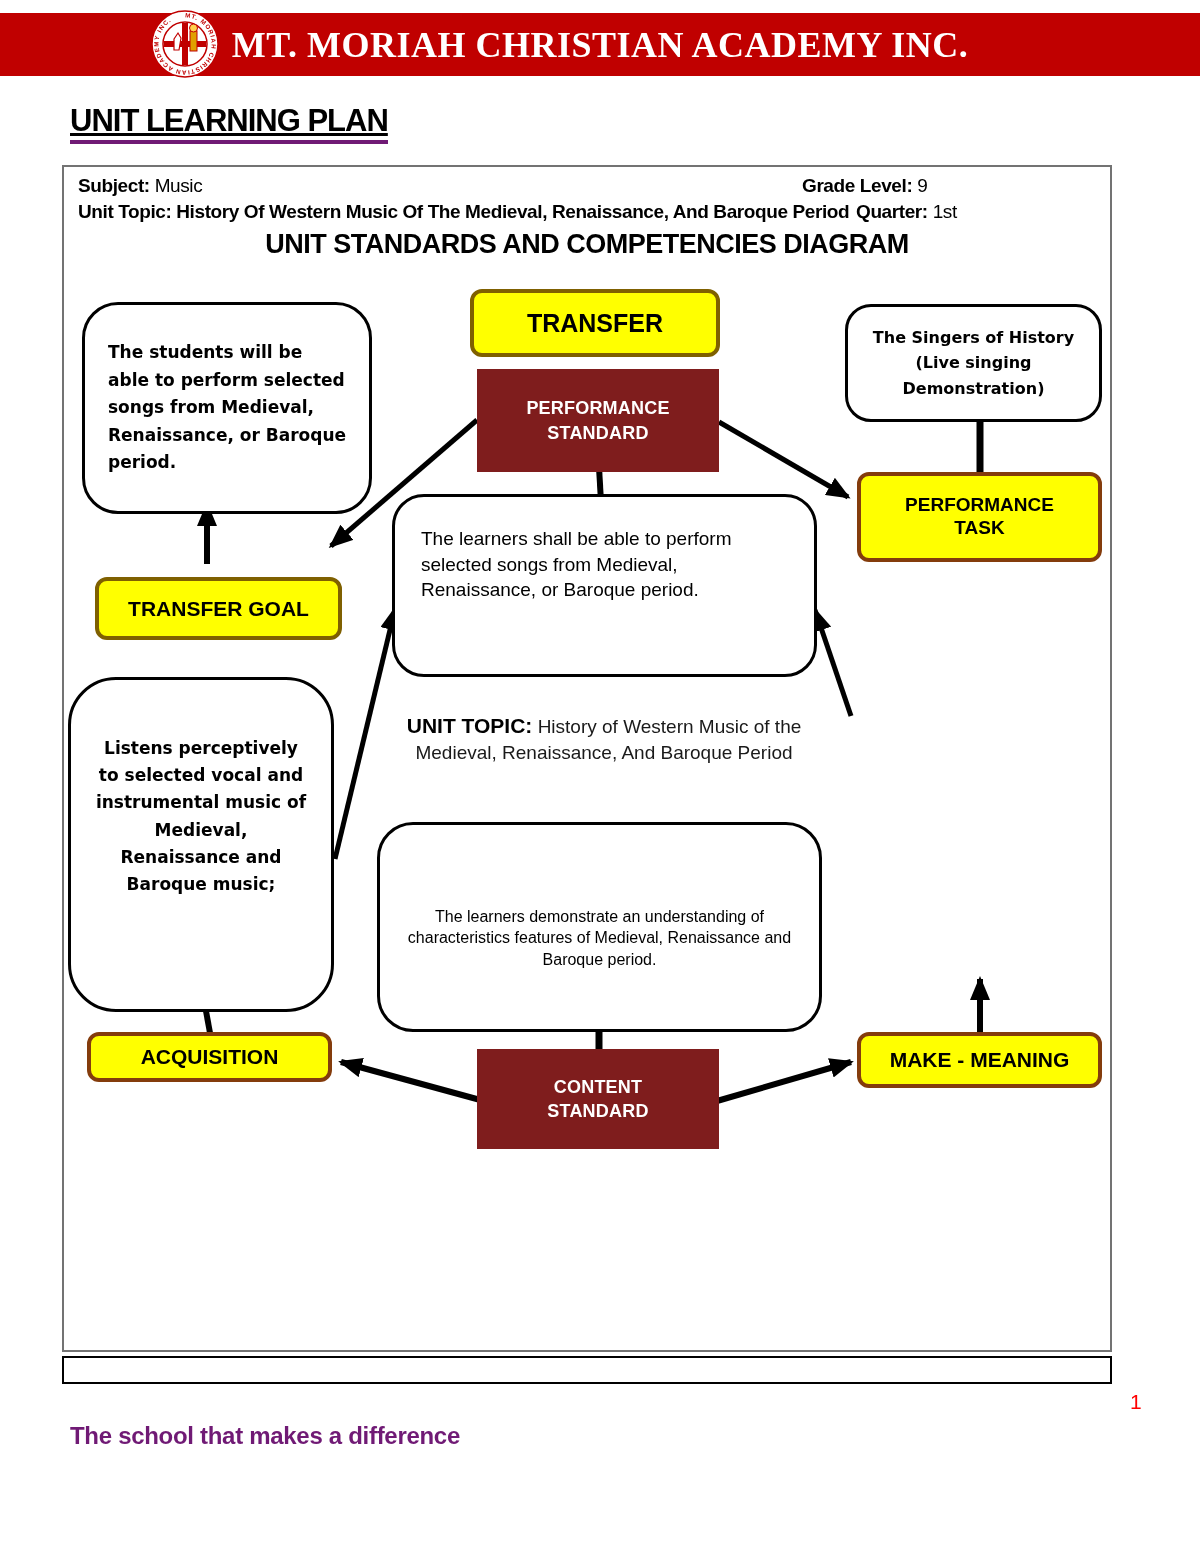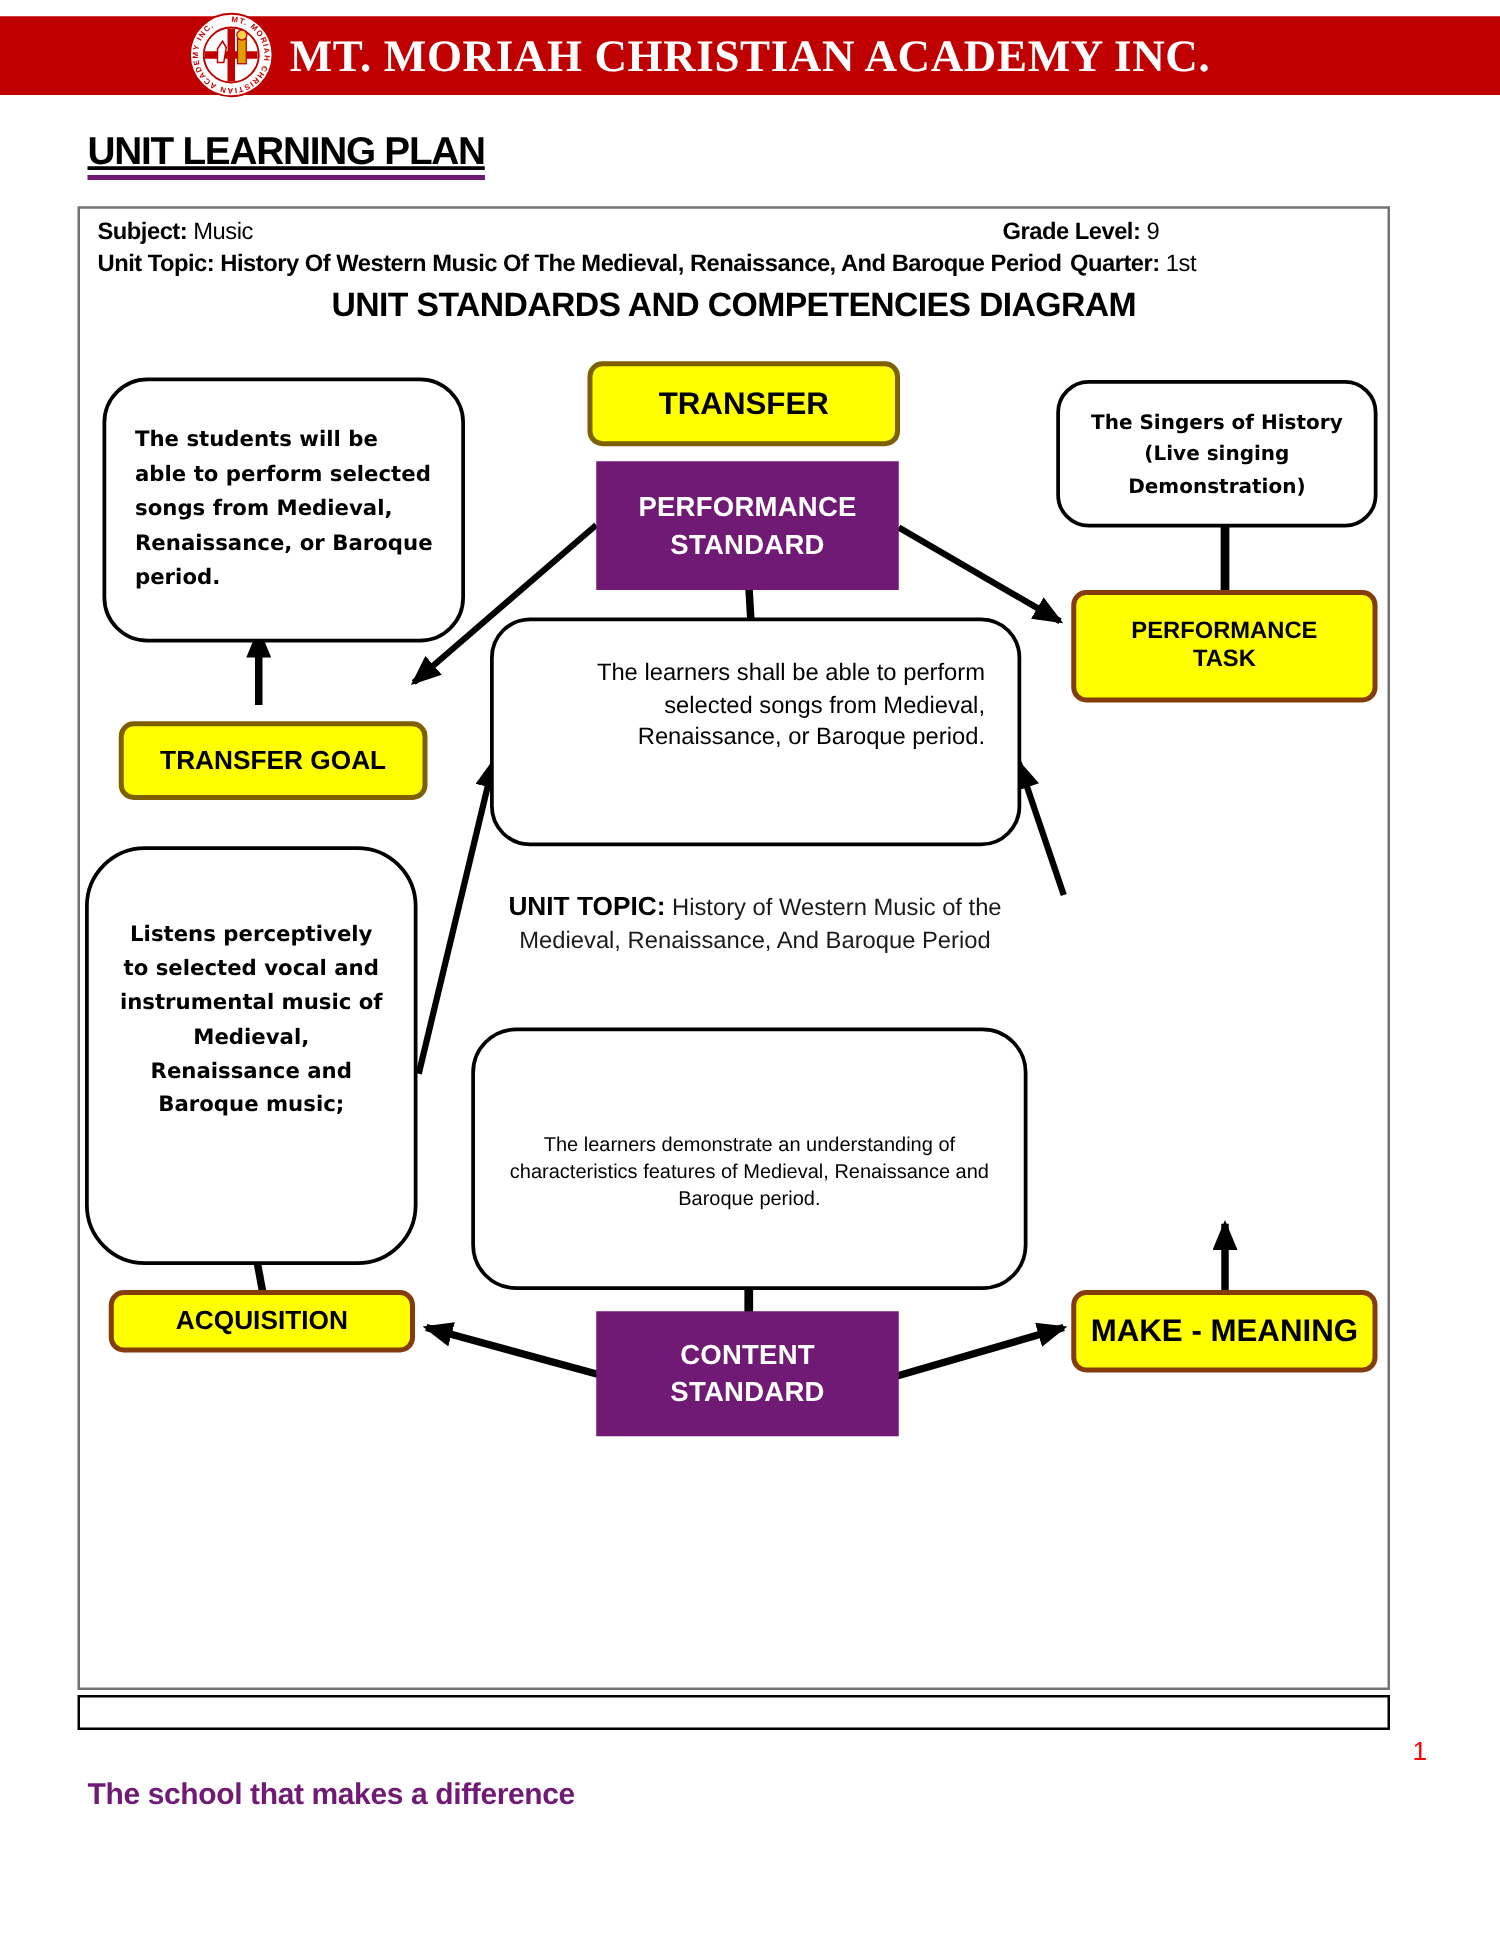--- a/index.html
+++ b/index.html
@@ -43,23 +43,23 @@
   }
   
   .ybox {
     position:absolute; background:#FFFF00; border-radius:12px;
     display:flex; align-items:center; justify-content:center;
     font-weight:bold; text-align:center; line-height:1.2;
   }
   .ybox.olive { border:4px solid #7F6000; }
   .ybox.brown { border:4px solid #843C0C; }
   .bbox {
-    position:absolute; background:#701a75; color:#fff; font-weight:bold;
+    position:absolute; background:#7f1d1d; color:#fff; font-weight:bold;
     display:flex; align-items:center; justify-content:center;
-    text-align:center; font-size:22px; line-height:1.35; letter-spacing:0.2px;
+    text-align:center; font-size:18px; line-height:1.35; letter-spacing:0.2px;
   }
   .rbox {
     position:absolute; background:#fff; border:3px solid #000;
     display:flex; flex-direction:column; justify-content:center;
   }
   .svg-layer { position:absolute; left:0; top:0; width:1050px; height:1187px; }
   .txt-med { font-family:"DejaVu Sans", sans-serif; font-weight:600; }
   
   .page-number { position:absolute; left:1130px; top:1390px; color:#FF0000; font-size:21px; }
   .tagline {
@@ -163,21 +163,21 @@
     </div>
 
     <div class="ybox olive" style="left:31px; top:410px; width:247px; height:63px; font-size:21px;">
       <span>TRANSFER GOAL</span>
     </div>
 
     <div class="ybox brown" style="left:793px; top:305px; width:245px; height:90px; font-size:19px; padding:0 46px;">
       <span>PERFORMANCE TASK</span>
     </div>
 
-    <div class="rbox" style="left:328px; top:327px; width:425px; height:183px; border-radius:32px; padding:0 26px 42px 26px; font-size:19px; line-height:1.35; text-align:right;">
+    <div class="rbox" style="left:328px; top:327px; width:425px; height:183px; border-radius:32px; padding:0 26px 42px 26px; font-size:19px; line-height:1.35; text-align:left;">
       <span>The learners shall be able to perform selected songs from Medieval, Renaissance, or Baroque period.</span>
     </div>
 
     <div style="position:absolute; left:330px; top:545px; width:420px; text-align:center; font-size:19px; line-height:1.35; color:#1a1a1a;">
       <span style="font-weight:bold; font-size:21px; color:#000;">UNIT TOPIC:</span><span> History of Western Music of the Medieval, Renaissance, And Baroque Period</span>
     </div>
 
     <div class="rbox" style="left:313px; top:655px; width:445px; height:210px; border-radius:36px; justify-content:center; padding:22px 24px 0 24px; font-size:16px; line-height:1.35; text-align:center;">
       <span>The learners demonstrate an understanding of characteristics features of Medieval, Renaissance and Baroque period.</span>
     </div>
@@ -188,21 +188,21 @@
 
 
     <div class="ybox brown" style="left:23px; top:865px; width:245px; height:50px; font-size:21px;">
       <span>ACQUISITION</span>
     </div>
 
     <div class="bbox" style="left:413px; top:882px; width:242px; height:100px; padding:0 56px;">
       <span>CONTENT STANDARD</span>
     </div>
 
-    <div class="ybox brown" style="left:793px; top:865px; width:245px; height:66px; font-size:25px; white-space:nowrap;">
+    <div class="ybox brown" style="left:793px; top:865px; width:245px; height:56px; font-size:21px; white-space:nowrap;">
       <span>MAKE - MEANING</span>
     </div>
 
   </div>
 
   <div class="thin-box"></div>
 
   <div class="page-number">1</div>
   <div class="tagline">The school that makes a difference</div>
 

